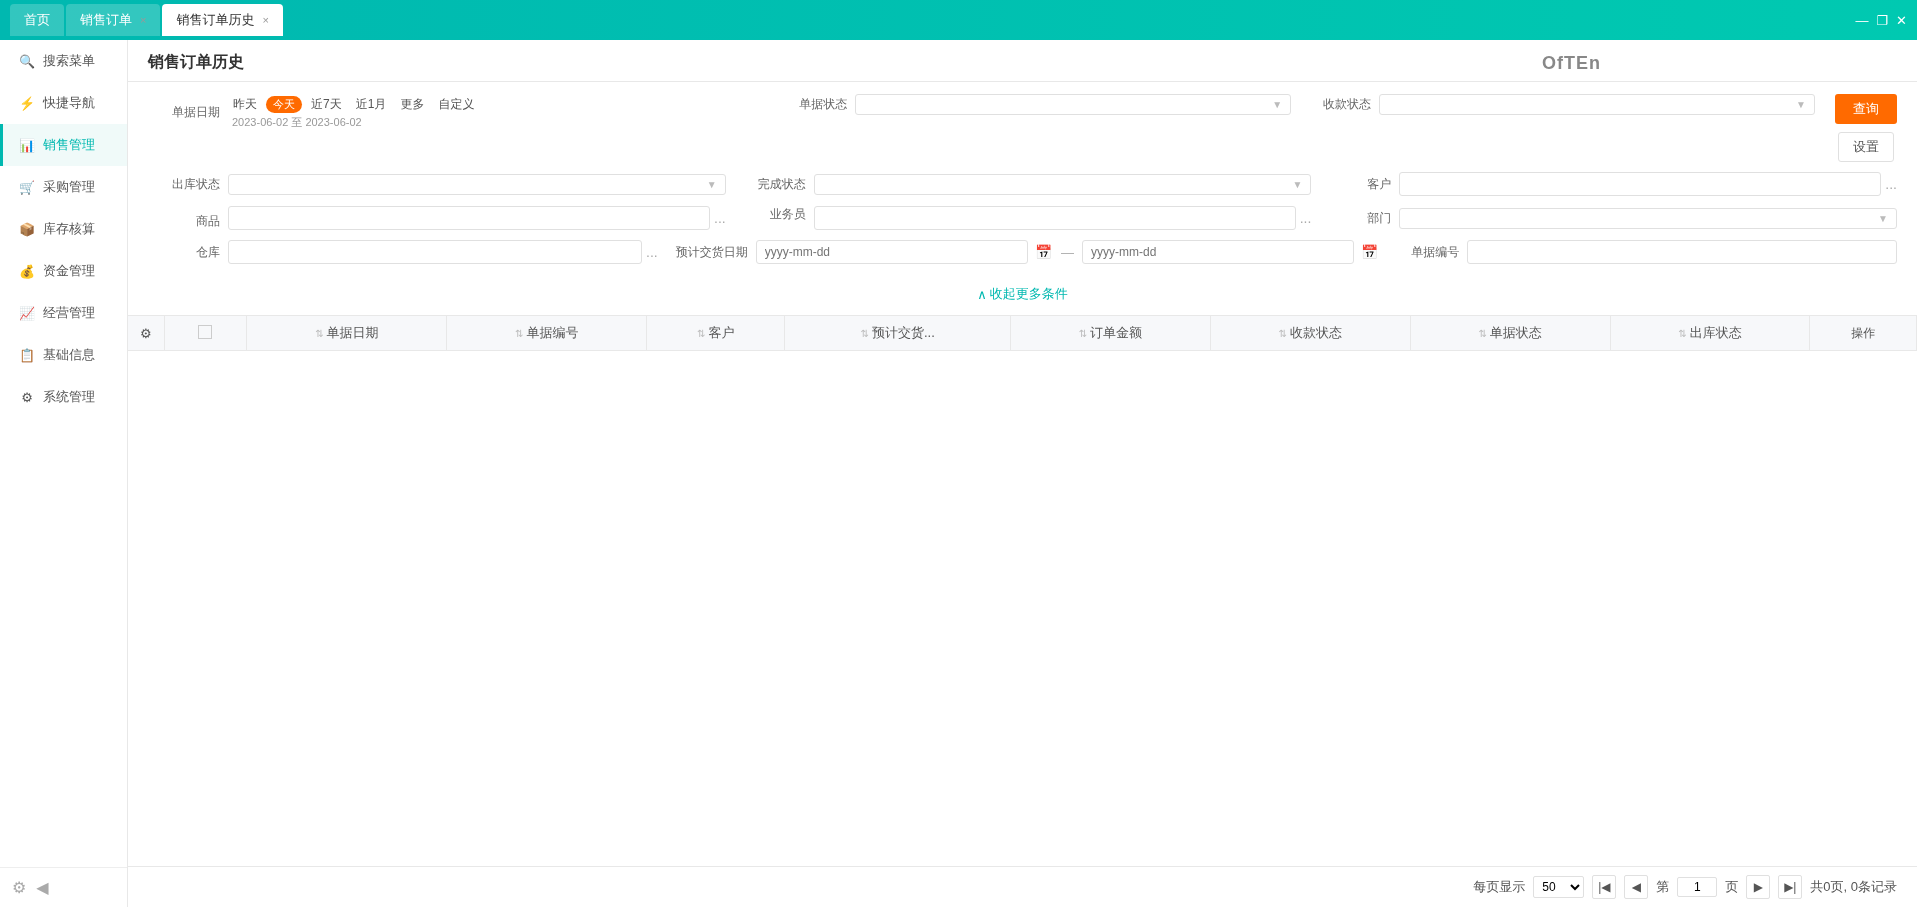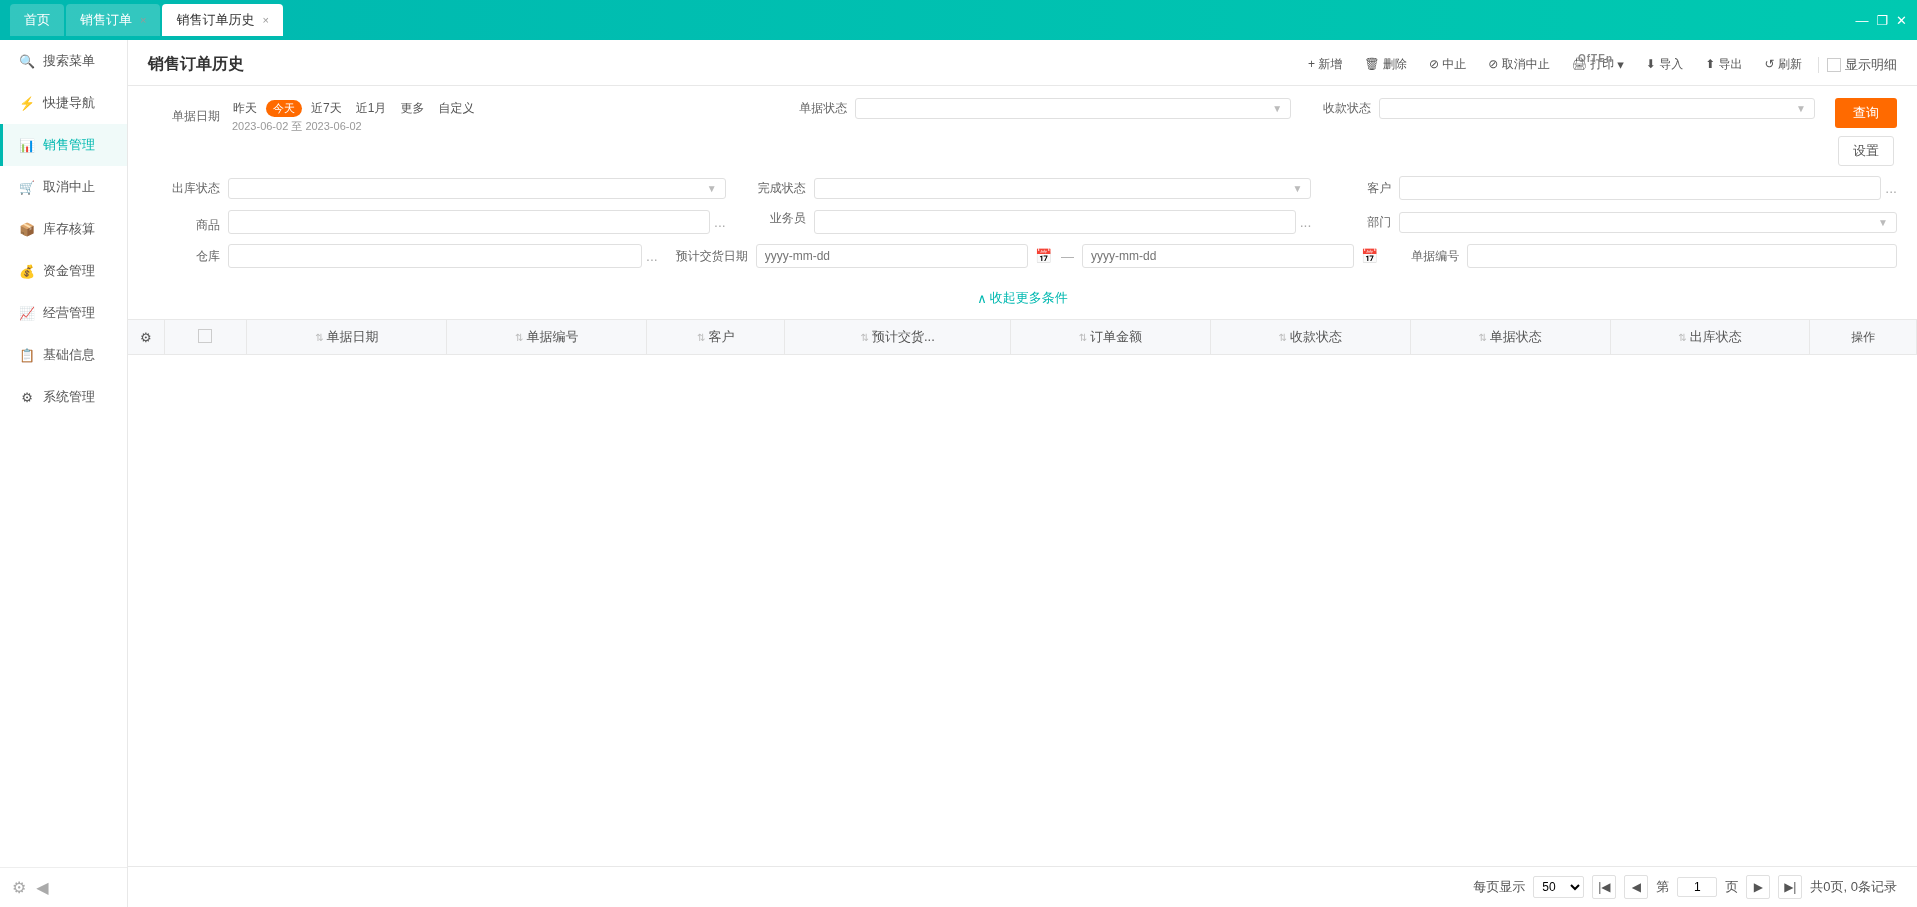--- a/index.html
+++ b/index.html
@@ -256,22 +256,22 @@
     
     .gear-col { width: 36px; text-align: center; }
 
     
     .dropdown-arrow { color: #bbb; font-size: 10px; }
 
     
     .brand-watermark {
       position: absolute;
       top: 53px;
-      right: 304px;
-      font-size: 10px;
+      right: 316px;
+      font-size: 18px;
       font-weight: bold;
       color: #888;
       letter-spacing: 1px;
       pointer-events: none;
       user-select: none;
     }
   </style>
 </head>
 <body>
 
@@ -301,21 +301,21 @@
       <div class="sidebar-item">
         <span class="icon">⚡</span>
         <span>快捷导航</span>
       </div>
       <div class="sidebar-item active">
         <span class="icon">📊</span>
         <span>销售管理</span>
       </div>
       <div class="sidebar-item">
         <span class="icon">🛒</span>
-        <span>取消中止</span>
+        <span>采购管理</span>
       </div>
       <div class="sidebar-item">
         <span class="icon">📦</span>
         <span>库存核算</span>
       </div>
       <div class="sidebar-item">
         <span class="icon">💰</span>
         <span>资金管理</span>
       </div>
       <div class="sidebar-item">
@@ -333,36 +333,20 @@
       <div class="sidebar-bottom">
       <span>⚙</span>
       <span>◀</span>
     </div>
   </div>
 
   <div class="content-area">
 
     <div class="page-title-bar">
       <div class="page-title">销售订单历史</div>
-      <div class="toolbar">
-
-        <button class="toolbar-btn">+ 新增</button>
-          <button class="toolbar-btn">🗑 删除</button>
-          <button class="toolbar-btn">⊘ 中止</button>
-          <button class="toolbar-btn">⊘ 取消中止</button>
-          <button class="toolbar-btn">🖨 打印<span>▾</span></button>
-          <button class="toolbar-btn">⬇ 导入</button>
-          <button class="toolbar-btn">⬆ 导出</button>
-          <button class="toolbar-btn">↺ 刷新</button>
-          <div class="toolbar-divider"></div>
-        <div class="show-detail-wrap">
-          <div class="checkbox-box"></div>
-          <span>显示明细</span>
-        </div>
-      </div>
     </div>
 
     <div class="filter-area">
 
       <div style="display:flex; align-items:flex-start; gap:8px; margin-bottom:10px;">
 
         <div style="display:flex; align-items:center; flex:1.2;">
           <span class="filter-label">单据日期</span>
           <div style="display:flex; flex-direction:column; flex:1;">
             <div class="date-group">

